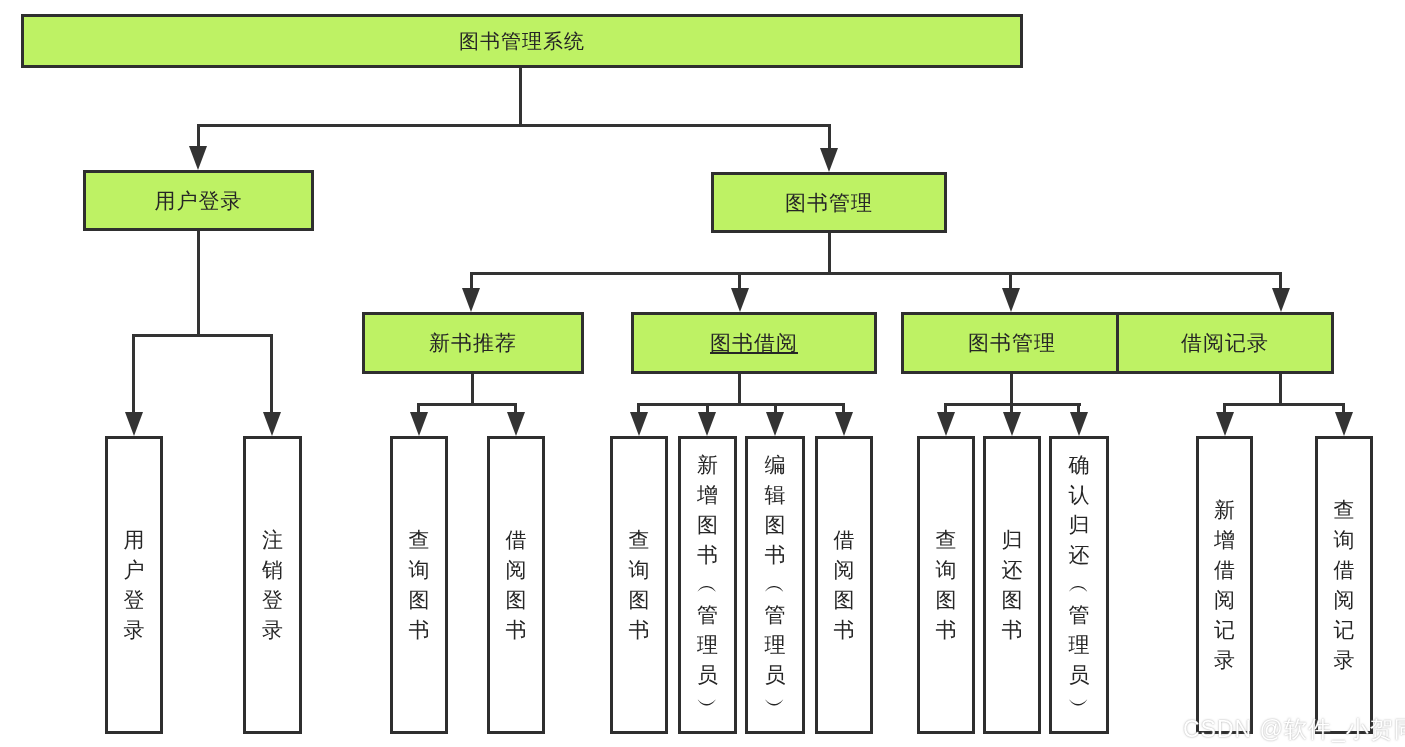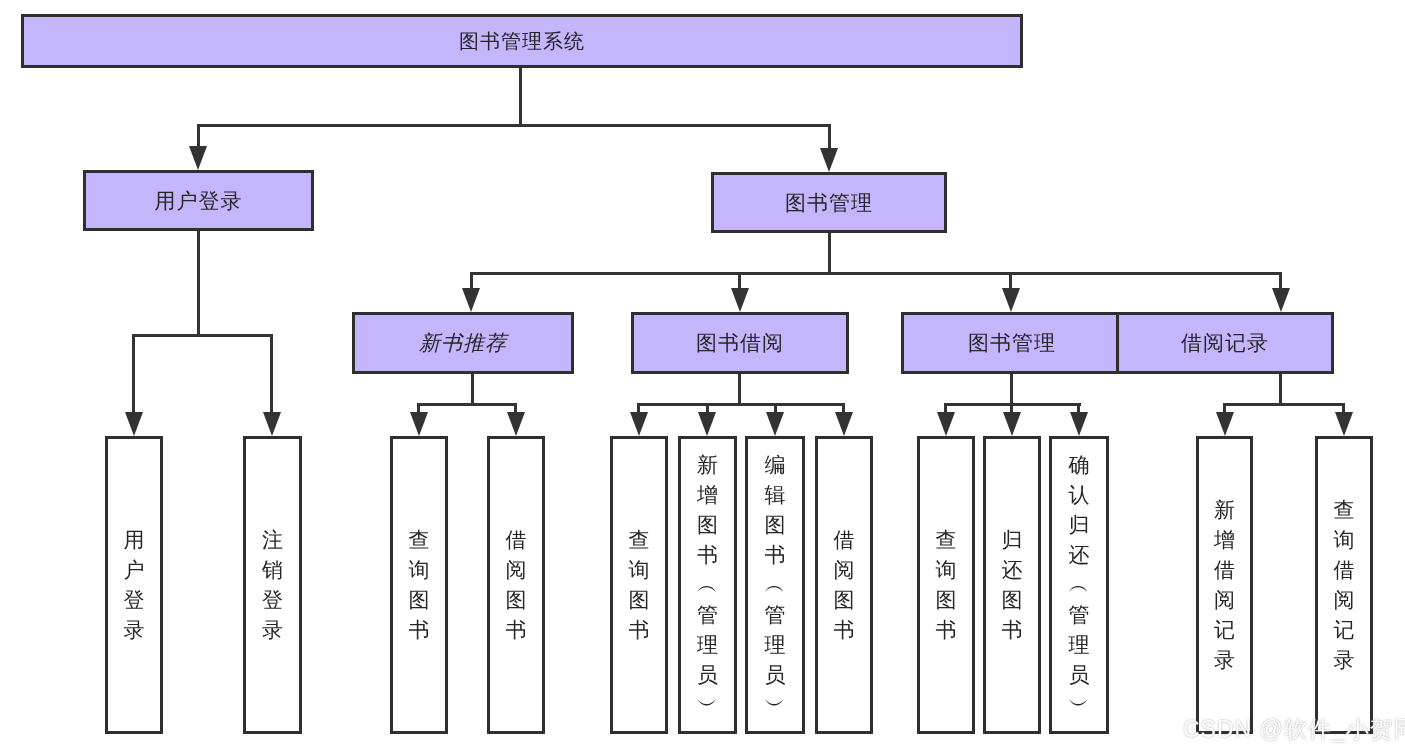--- a/index.html
+++ b/index.html
@@ -4,21 +4,21 @@
 <style>
   html,body{margin:0;padding:0;}
   body{
     width:1405px;height:747px;background:#ffffff;overflow:hidden;
     font-family:"Liberation Sans","DejaVu Sans",sans-serif;
     color:#222;
   }
   .stage{position:relative;width:1405px;height:747px;background:#fff;}
   .node{
     position:absolute;box-sizing:border-box;
-    border:3px solid #2f2f2f;background:#c4b5fd;
+    border:3px solid #2f2f2f;background:#bef264;
     display:flex;align-items:center;justify-content:center;
     font-size:21px;color:#262626;letter-spacing:1px;
   }
   .node.root{font-size:20px;}
   .leaf{
     position:absolute;box-sizing:border-box;
     border:3px solid #2f2f2f;background:#fff;
     display:flex;align-items:center;justify-content:center;
   }
   .vtext{display:block;}
@@ -70,22 +70,22 @@
   <div class="hline" style="left:471px;top:272px;width:811px;"></div>
   <div class="vline" style="left:470px;top:272px;height:20px;"></div>
   <div class="arrowhead" style="left:462px;top:288px;"></div>
   <div class="vline" style="left:738px;top:272px;height:20px;"></div>
   <div class="arrowhead" style="left:731px;top:288px;"></div>
   <div class="vline" style="left:1009px;top:272px;height:20px;"></div>
   <div class="arrowhead" style="left:1002px;top:288px;"></div>
   <div class="vline" style="left:1279px;top:272px;height:20px;"></div>
   <div class="arrowhead" style="left:1272px;top:288px;"></div>
 
-  <div class="node" style="left:352px;top:312px;width:222px;height:62px;font-style:italic;">新书推荐</div>
-  <div class="node" style="left:631px;top:312px;width:218px;height:62px;">图书借阅</div>
+  <div class="node" style="left:362px;top:312px;width:222px;height:62px;">新书推荐</div>
+  <div class="node" style="left:631px;top:312px;width:246px;height:62px;text-decoration:underline;">图书借阅</div>
   <div class="node" style="left:901px;top:312px;width:222px;height:62px;">图书管理</div>
   <div class="node" style="left:1116px;top:312px;width:218px;height:62px;">借阅记录</div>
 
   <div class="vline" style="left:471px;top:374px;height:32px;"></div>
   <div class="hline" style="left:417px;top:403px;width:100px;"></div>
   <div class="vline" style="left:417px;top:403px;height:12px;"></div>
   <div class="arrowhead" style="left:410px;top:412px;"></div>
   <div class="vline" style="left:514px;top:403px;height:12px;"></div>
   <div class="arrowhead" style="left:507px;top:412px;"></div>
 

